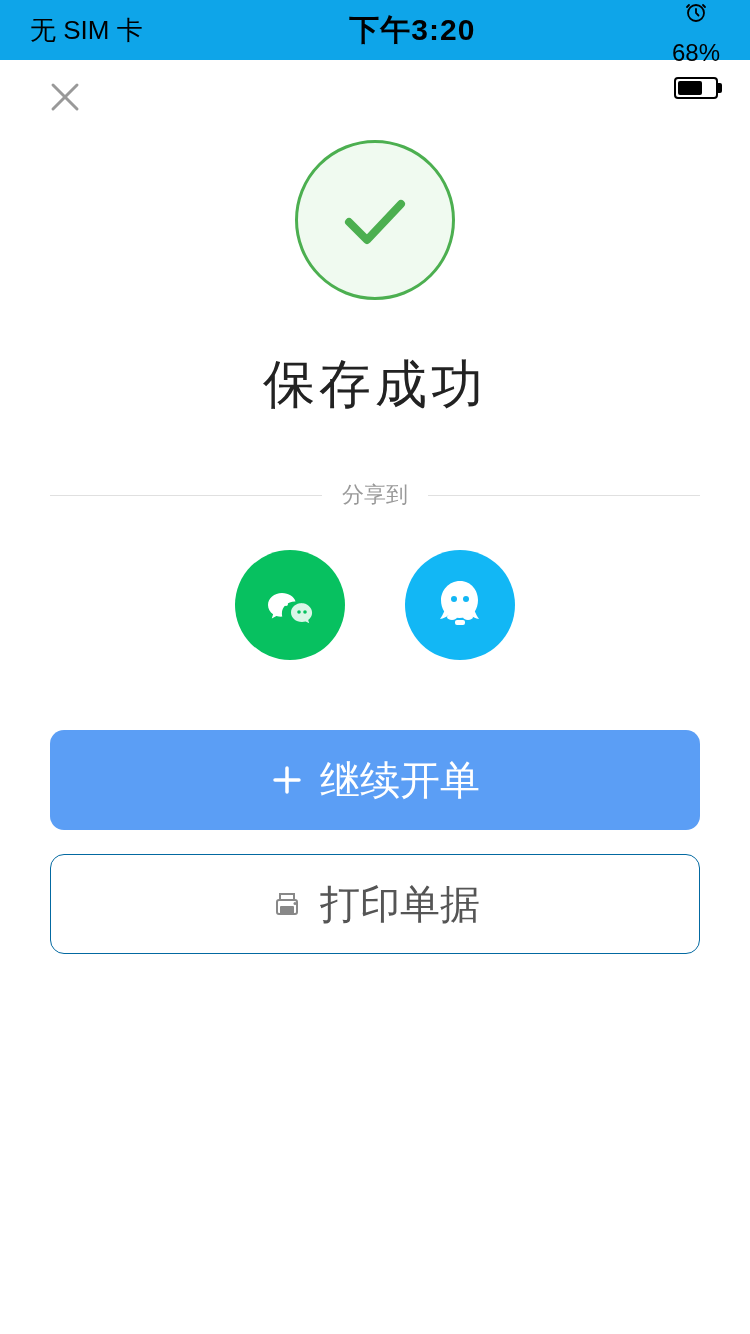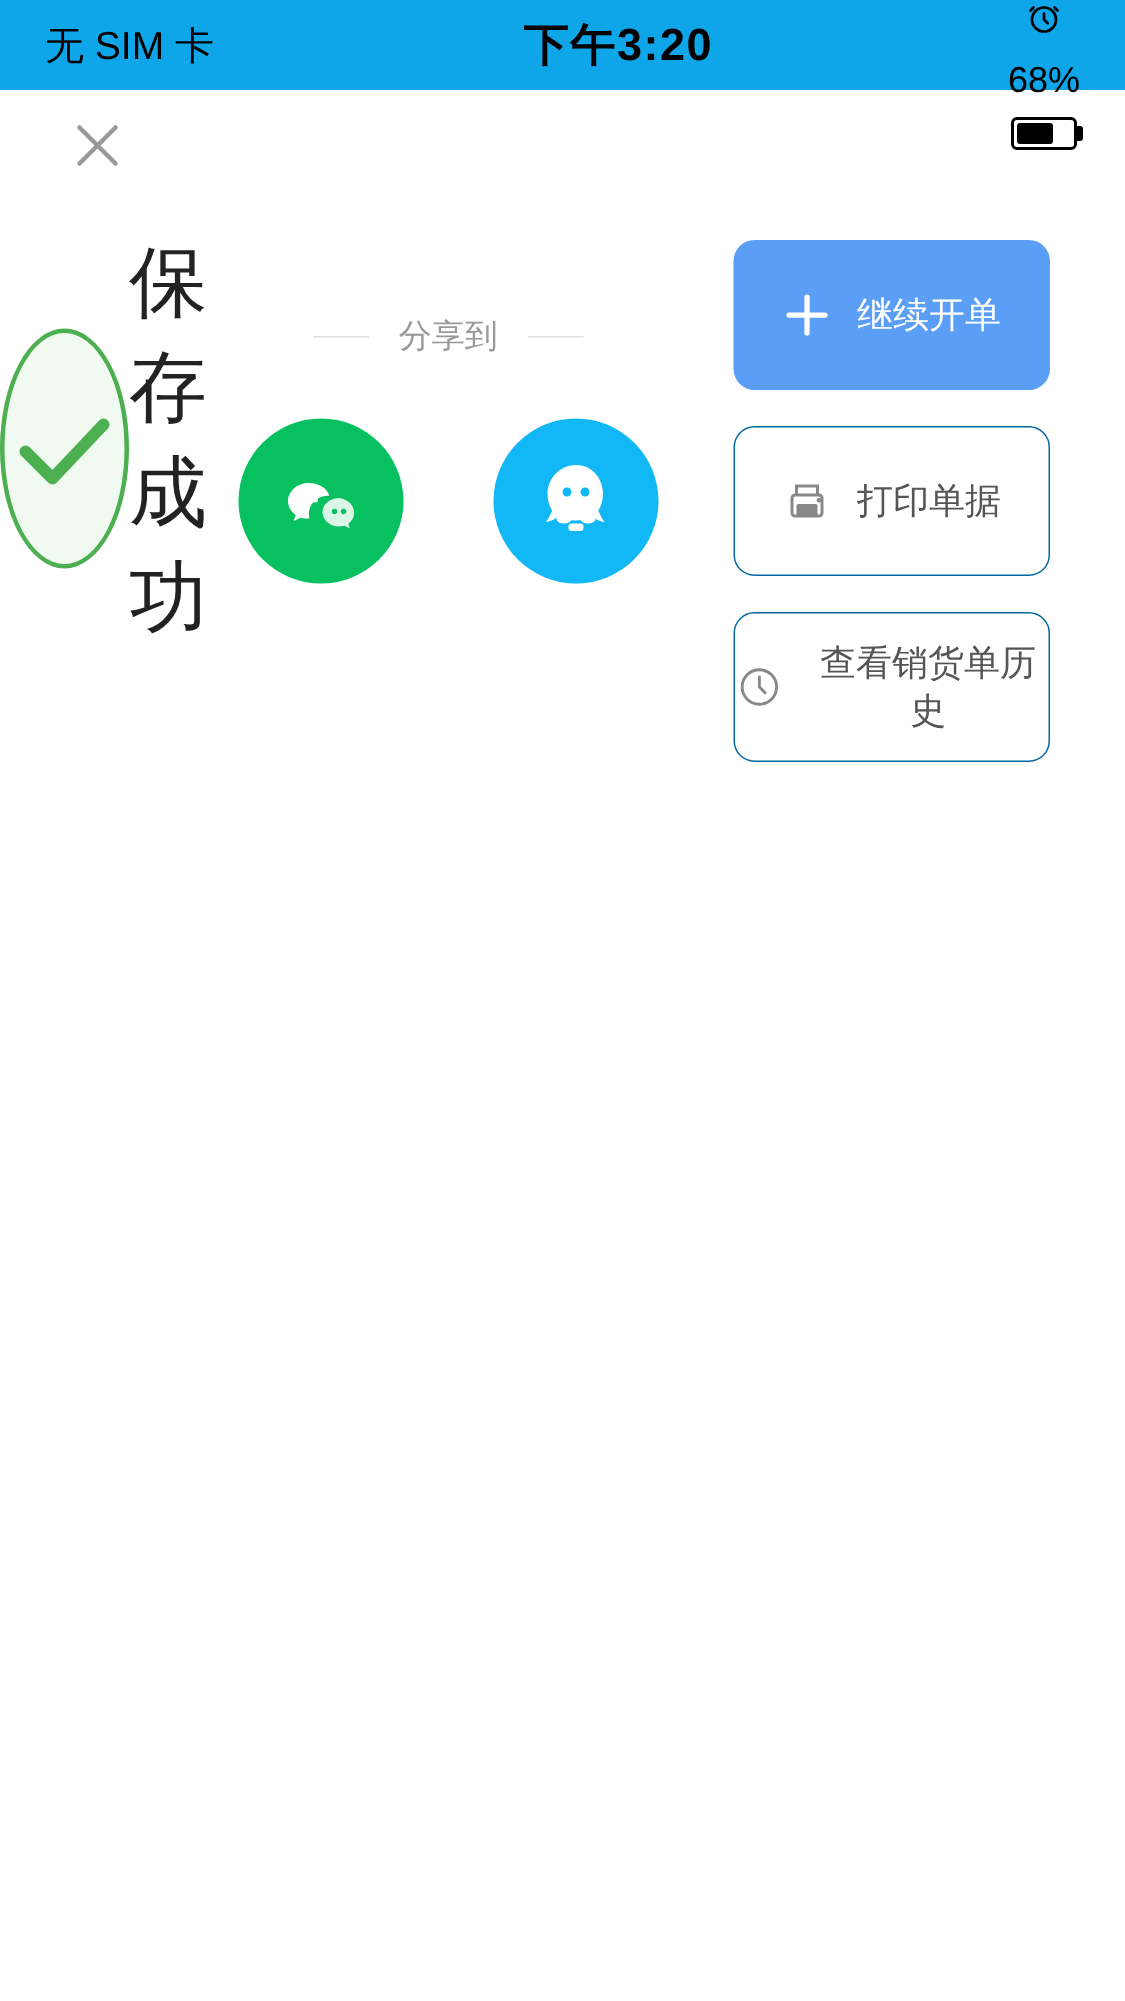--- a/index.html
+++ b/index.html
@@ -87,20 +87,21 @@
       cursor: pointer;
     }
     .close-btn svg {
       width: 36px;
       height: 36px;
     }
 
     
     .main-content {
       display: flex;
+      flex-direction: column;
       align-items: center;
       padding-top: 80px;
     }
 
     
     .success-circle {
       width: 160px;
       height: 160px;
       border-radius: 50%;
       border: 3px solid #4CAF50;
@@ -183,21 +184,21 @@
       margin-top: 20px;
     }
     .btn {
       width: 100%;
       height: 100px;
       border-radius: 14px;
       border: none;
       display: flex;
       align-items: center;
       justify-content: center;
-      font-size: 24px;
+      font-size: 40px;
       gap: 16px;
       cursor: pointer;
     }
     .btn-primary {
       background: #5B9EF5;
       color: #fff;
     }
     .btn-secondary {
       background: #fff;
       color: #555;
@@ -308,22 +309,15 @@
     <button class="btn btn-secondary">
       <svg viewBox="0 0 34 34" xmlns="http://www.w3.org/2000/svg">
         <rect x="7" y="13" width="20" height="14" rx="2" stroke="#888" stroke-width="2" fill="none"></rect>
         <rect x="10" y="19" width="14" height="8" rx="1" fill="#888"></rect>
         <path d="M10 13V7h14v6" stroke="#888" stroke-width="2" fill="none"></path>
         <circle cx="25" cy="16.5" r="1.5" fill="#888"></circle>
       </svg>
       <span>打印单据</span>
     </button>
 
-    <button class="btn btn-secondary">
-      <svg viewBox="0 0 34 34" xmlns="http://www.w3.org/2000/svg">
-        <circle cx="17" cy="17" r="12" stroke="#888" stroke-width="2" fill="none"></circle>
-        <path d="M17 10v7l4 4" stroke="#888" stroke-width="2" stroke-linecap="round" fill="none"></path>
-      </svg>
-      <span>查看销货单历史</span>
-    </button>
   </div>
 
 </div>
 
 </body></html>

